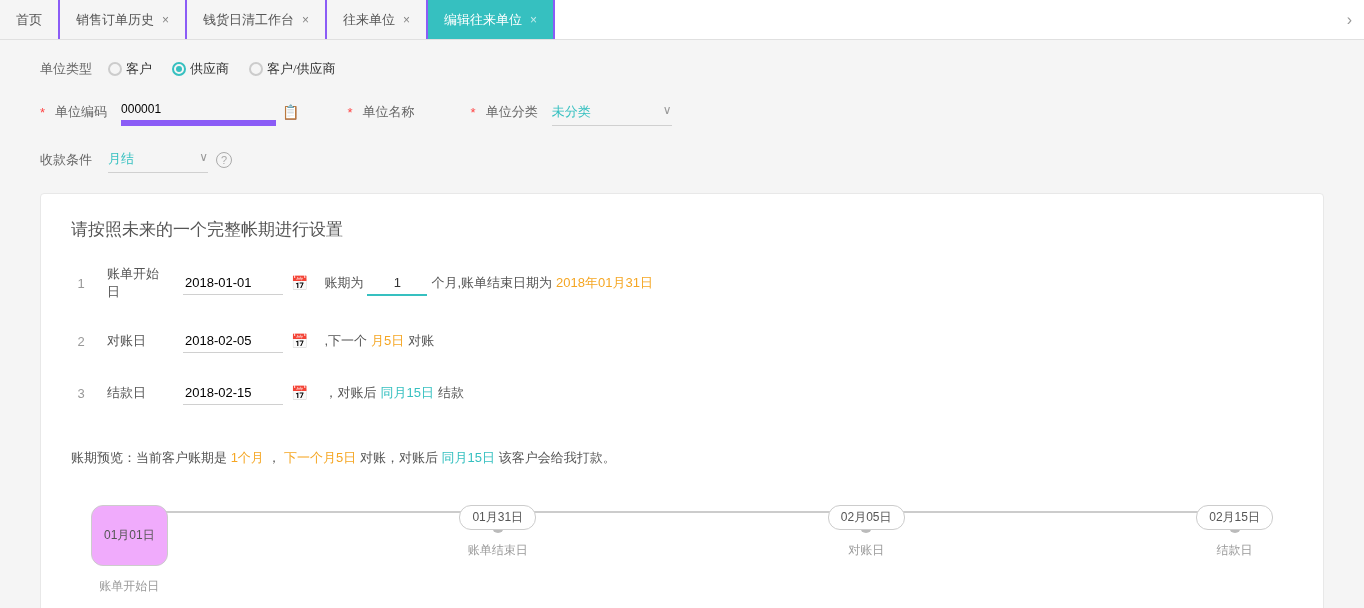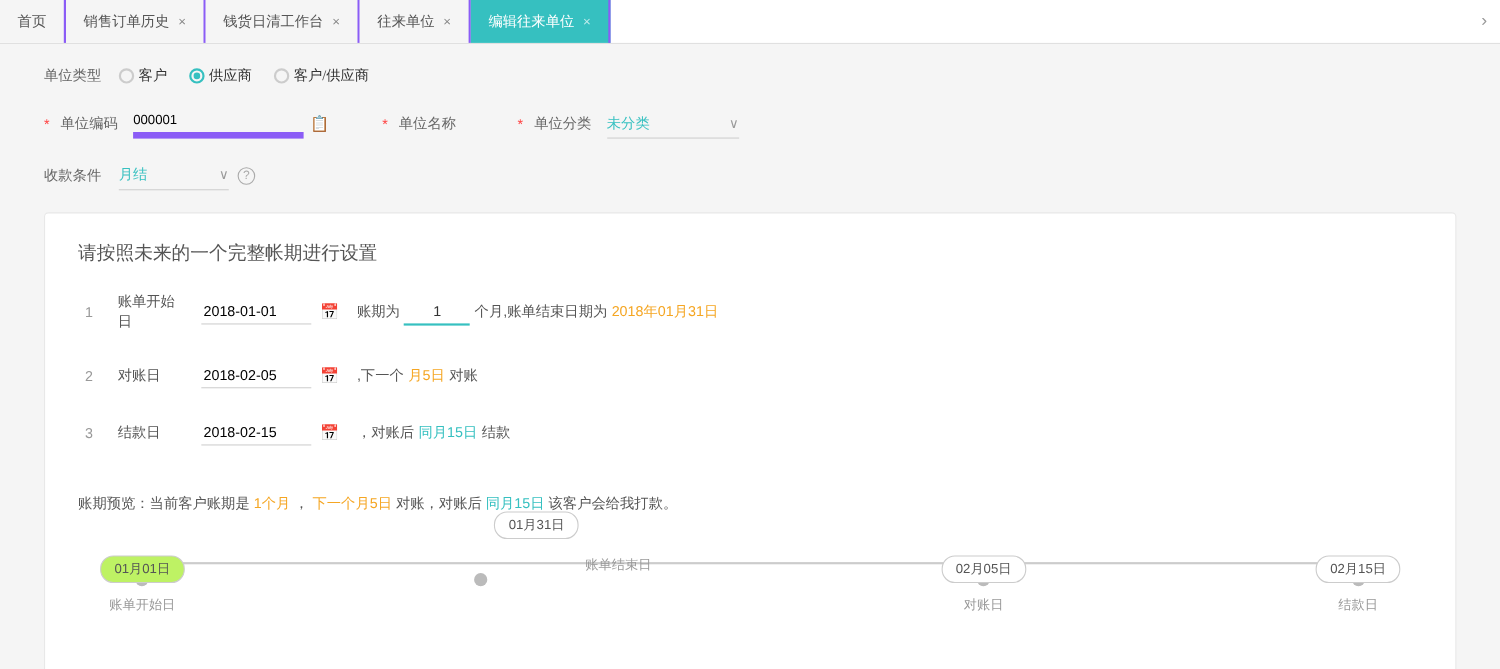--- a/index.html
+++ b/index.html
@@ -126,21 +126,21 @@
     }
     .calendar-icon {
       color: #36c0c0;
       cursor: pointer;
       font-size: 14px;
     }
     
     
     .select-wrapper {
       display: flex;
-      align-items: center;
+      align-items: flex-start;
       border-bottom: 1px solid #d0d0d0;
       padding: 4px 0;
       min-width: 120px;
     }
     .select-value {
       flex: 1;
       font-size: 13px;
       color: #36c0c0;
     }
     .chevron-icon {
@@ -380,25 +380,25 @@
     </div>
 
     <div style="position:relative; padding: 16px 20px 40px; margin-top: 8px;">
 
       <div style="position:absolute; top:28px; left:40px; right:40px; height:2px; background:#ccc;"></div>
 
       <div style="display:flex; justify-content:space-between; align-items:flex-start; position:relative; z-index:1;">
 
         <div style="display:flex; flex-direction:column; align-items:center; gap:6px;">
           <div style="width:12px; height:12px; border-radius:50%; background:#bbb; margin-top:22px;"></div>
-          <div style="border:1px solid #ccc; border-radius:12px; padding:3px 12px; font-size:12px; color:#555; background:#bef264; white-space:nowrap; margin-top:-34px;">01月01日</div>
+          <div style="border:1px solid #ccc; border-radius:12px; padding:21px 12px; font-size:12px; color:#555; background:#f0abfc; white-space:nowrap; margin-top:-34px;">01月01日</div>
           <span style="font-size:12px; color:#999; margin-top:6px; white-space:nowrap;">账单开始日</span>
         </div>
 
-        <div style="display:flex; flex-direction:row; align-items:flex-start; gap:6px;">
+        <div style="display:flex; flex-direction:column; align-items:center; gap:6px;">
           <div style="width:12px; height:12px; border-radius:50%; background:#bbb; margin-top:22px;"></div>
           <div style="border:1px solid #ccc; border-radius:12px; padding:3px 12px; font-size:12px; color:#555; background:#fff; white-space:nowrap; margin-top:-34px;">01月31日</div>
           <span style="font-size:12px; color:#999; margin-top:6px; white-space:nowrap;">账单结束日</span>
         </div>
 
         <div style="display:flex; flex-direction:column; align-items:center; gap:6px;">
           <div style="width:12px; height:12px; border-radius:50%; background:#bbb; margin-top:22px;"></div>
           <div style="border:1px solid #ccc; border-radius:12px; padding:3px 12px; font-size:12px; color:#555; background:#fff; white-space:nowrap; margin-top:-34px;">02月05日</div>
           <span style="font-size:12px; color:#999; margin-top:6px; white-space:nowrap;">对账日</span>
         </div>

